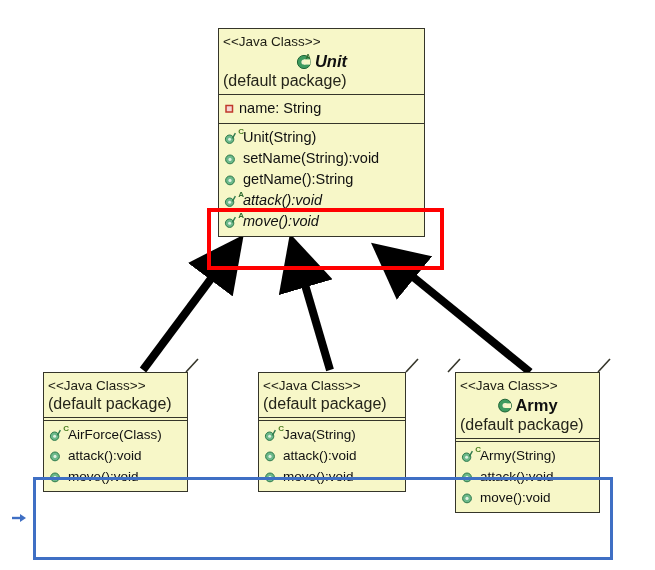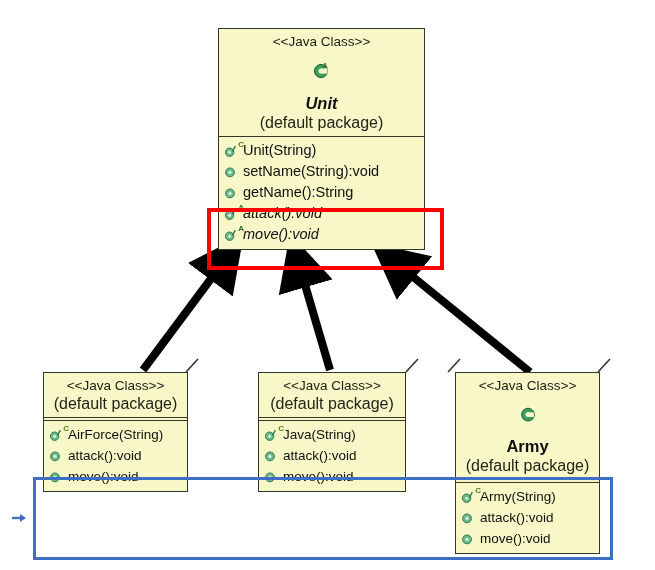--- a/index.html
+++ b/index.html
@@ -22,37 +22,36 @@
   
   .uml-class {
     position: absolute;
     background: #f7f7c8;
     border: 1.6px solid #35352a;
     box-sizing: border-box;
     z-index: 5;
   }
   .uml-header {
     padding: 5px 4px 6px 4px;
-    text-align: center;
+    text-align: left;
     border-bottom: 1.6px solid #35352a;
   }
   .stereotype {
     font-size: 13.5px;
     color: #1d1d14;
     line-height: 16px;
     white-space: nowrap;
   }
   .class-title-row {
     display: flex;
     align-items: center;
     justify-content: center;
-    gap: 14px;
+    gap: 2px;
     line-height: 20px;
-    margin-top: 12px;
-    flex-direction: column;
+    margin-top: 1px;
   }
   .class-name {
     font-size: 16.5px;
     font-weight: bold;
     color: #101010;
     white-space: nowrap;
   }
   .class-name.abstract {
     font-style: italic;
   }
@@ -174,20 +173,30 @@
             <circle cx="8" cy="9" r="2.6" fill="#f2f2d0"></circle>
             <rect x="8" y="6.4" width="6.5" height="5.2" fill="#f7f7c8"></rect>
             <text x="9.6" y="6.2" font-family="Liberation Sans, sans-serif" font-size="7" font-weight="bold" fill="#2f6b2f">A</text>
           </svg>
         </span>
         <span class="class-name abstract">Unit</span>
       </div>
       <div class="package-line">(default package)</div>
     </div>
 
+    <div class="uml-compartment">
+      <div class="member-row">
+        <span class="icon-wrap">
+          <svg width="11" height="11" viewBox="0 0 11 11">
+            <rect x="2" y="2.5" width="6.5" height="6.5" fill="#f5d8d4" stroke="#c0392b" stroke-width="1.5"></rect>
+          </svg>
+        </span>
+        <span class="member-text">name: String</span>
+      </div>
+    </div>
 
     <div class="uml-compartment">
 
       <div class="member-row">
         <span class="icon-wrap">
           <svg width="15" height="15" viewBox="0 0 15 15">
             <circle cx="5.6" cy="9.2" r="4.2" fill="#6cb98a" stroke="#2f7a4d" stroke-width="1"></circle>
             <circle cx="5.6" cy="9.2" r="1.5" fill="#dff0e2"></circle>
             <path d="M8.4,8.4 L11.4,3.2" stroke="#2f7a4d" stroke-width="1.4" fill="none"></path>
           </svg>
@@ -255,21 +264,21 @@
     <div class="uml-compartment">
       <div class="member-row">
         <span class="icon-wrap">
           <svg width="15" height="15" viewBox="0 0 15 15">
             <circle cx="5.6" cy="9.2" r="4.2" fill="#6cb98a" stroke="#2f7a4d" stroke-width="1"></circle>
             <circle cx="5.6" cy="9.2" r="1.5" fill="#dff0e2"></circle>
             <path d="M8.4,8.4 L11.4,3.2" stroke="#2f7a4d" stroke-width="1.4" fill="none"></path>
           </svg>
           <span class="badge c-badge">C</span>
         </span>
-        <span class="member-text small">AirForce(String)</span>
+        <span class="member-text small">AirForce(Class)</span>
       </div>
       <div class="member-row">
         <span class="icon-wrap">
           <svg width="15" height="15" viewBox="0 0 15 15">
             <circle cx="6" cy="8.4" r="4.4" fill="#6cb98a" stroke="#2f7a4d" stroke-width="1"></circle>
             <circle cx="6" cy="8.4" r="1.6" fill="#dff0e2"></circle>
           </svg>
         </span>
         <span class="member-text small">attack():void</span>
       </div>

